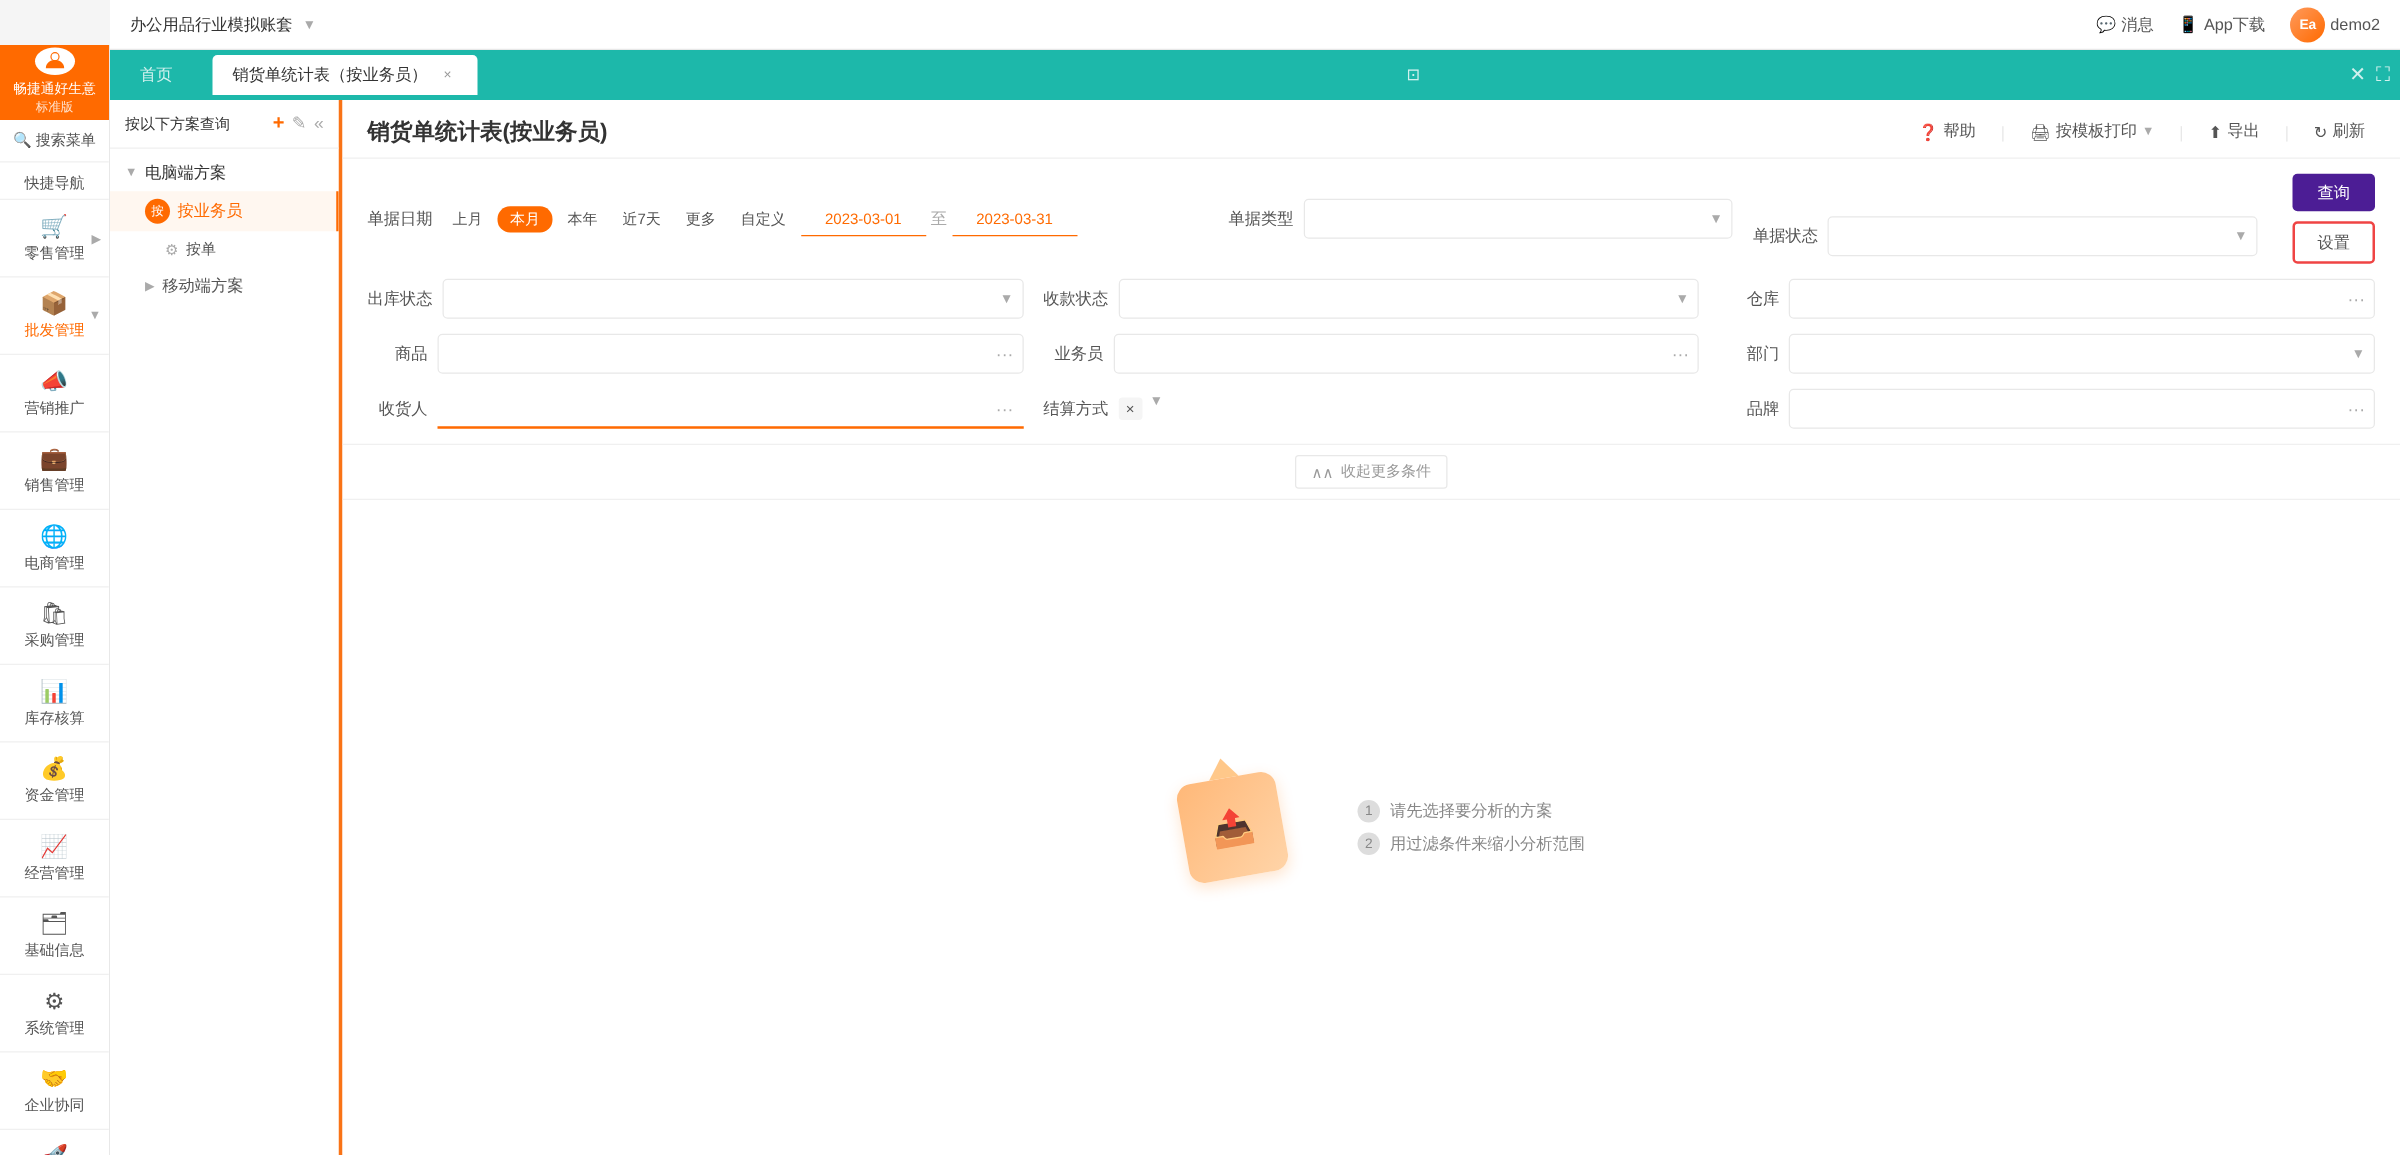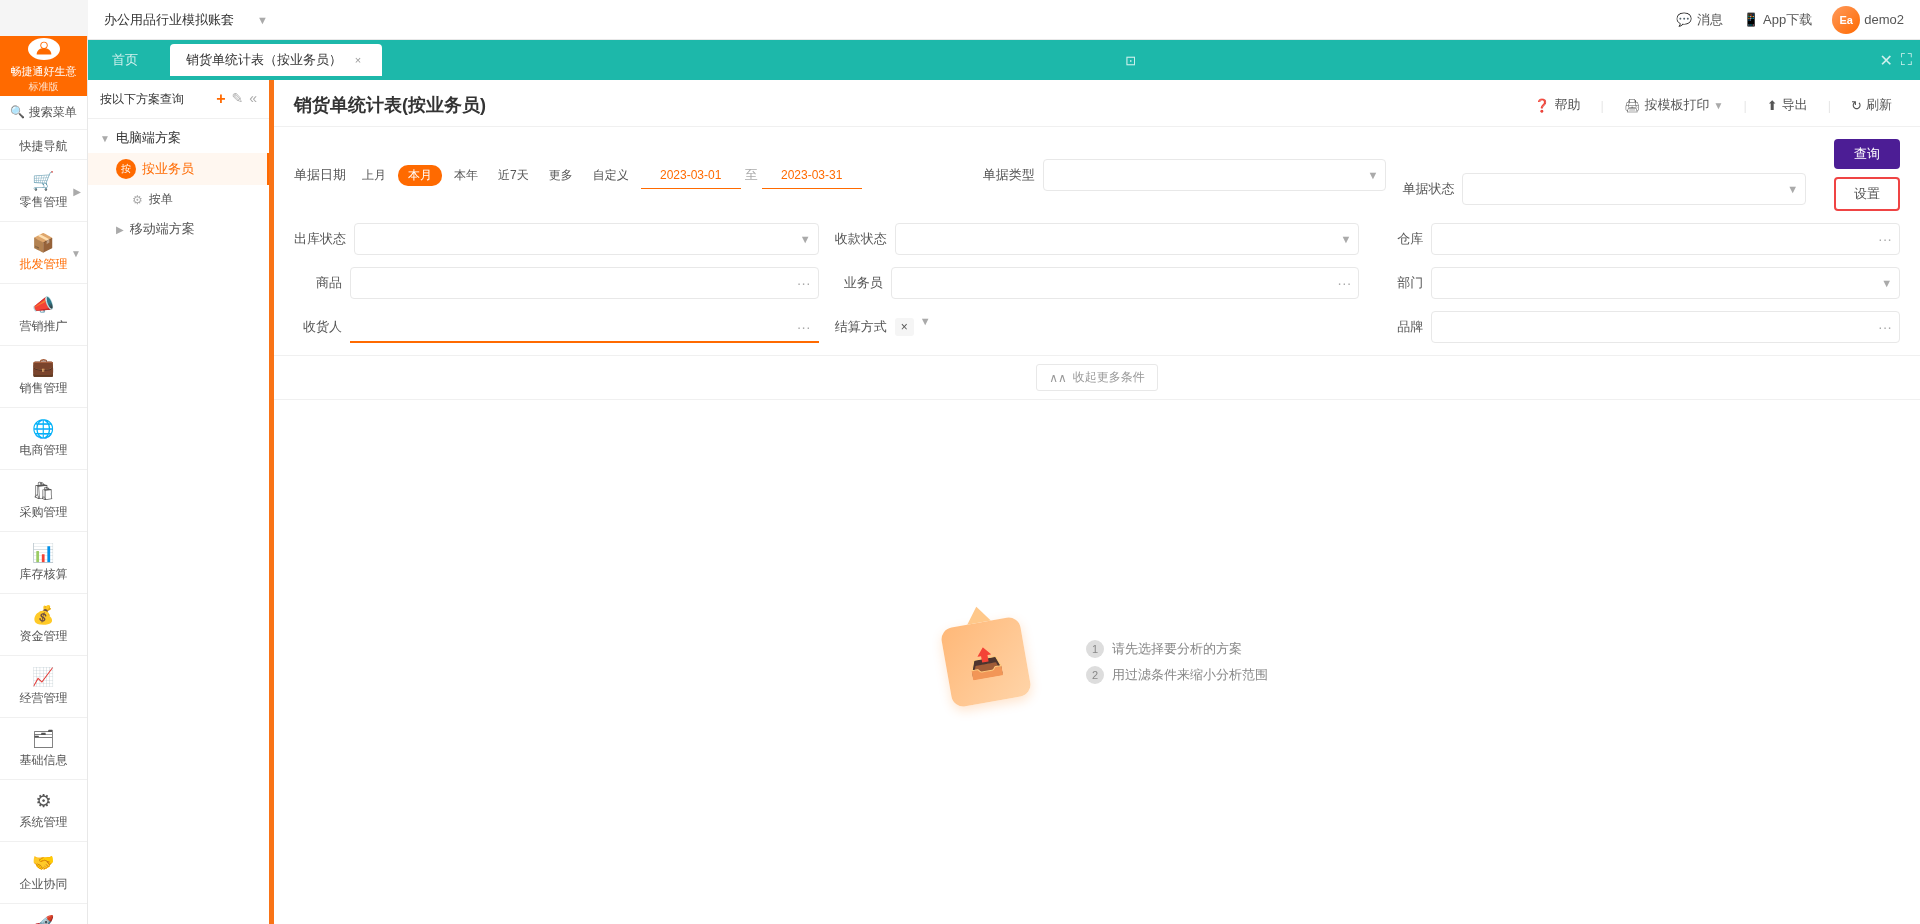--- a/index.html
+++ b/index.html
@@ -98,21 +98,21 @@
       display: flex;
       align-items: center;
       justify-content: space-between;
       padding: 0 16px;
       border-bottom: 1px solid #e8e8e8;
       flex-shrink: 0;
     }
     .header-left {
       display: flex;
       align-items: center;
-      gap: 23px;
+      gap: 8px;
       color: #555;
       font-size: 13px;
     }
     .header-left .company-name { color: #333; }
     .header-left .dropdown-arrow { color: #aaa; font-size: 11px; }
     .header-right {
       display: flex;
       align-items: center;
       gap: 20px;
       font-size: 13px;
@@ -176,21 +176,21 @@
     #content {
       flex: 1;
       display: flex;
       overflow: hidden;
     }
 
     
     #left-panel {
       width: 186px;
       background: #fff;
-      border-right: 5px solid #f97316;
+      border-right: 3px solid #f97316;
       display: flex;
       flex-direction: column;
       flex-shrink: 0;
       overflow-y: auto;
     }
     .panel-header {
       padding: 10px 12px;
       font-size: 12px;
       color: #333;
       display: flex;

